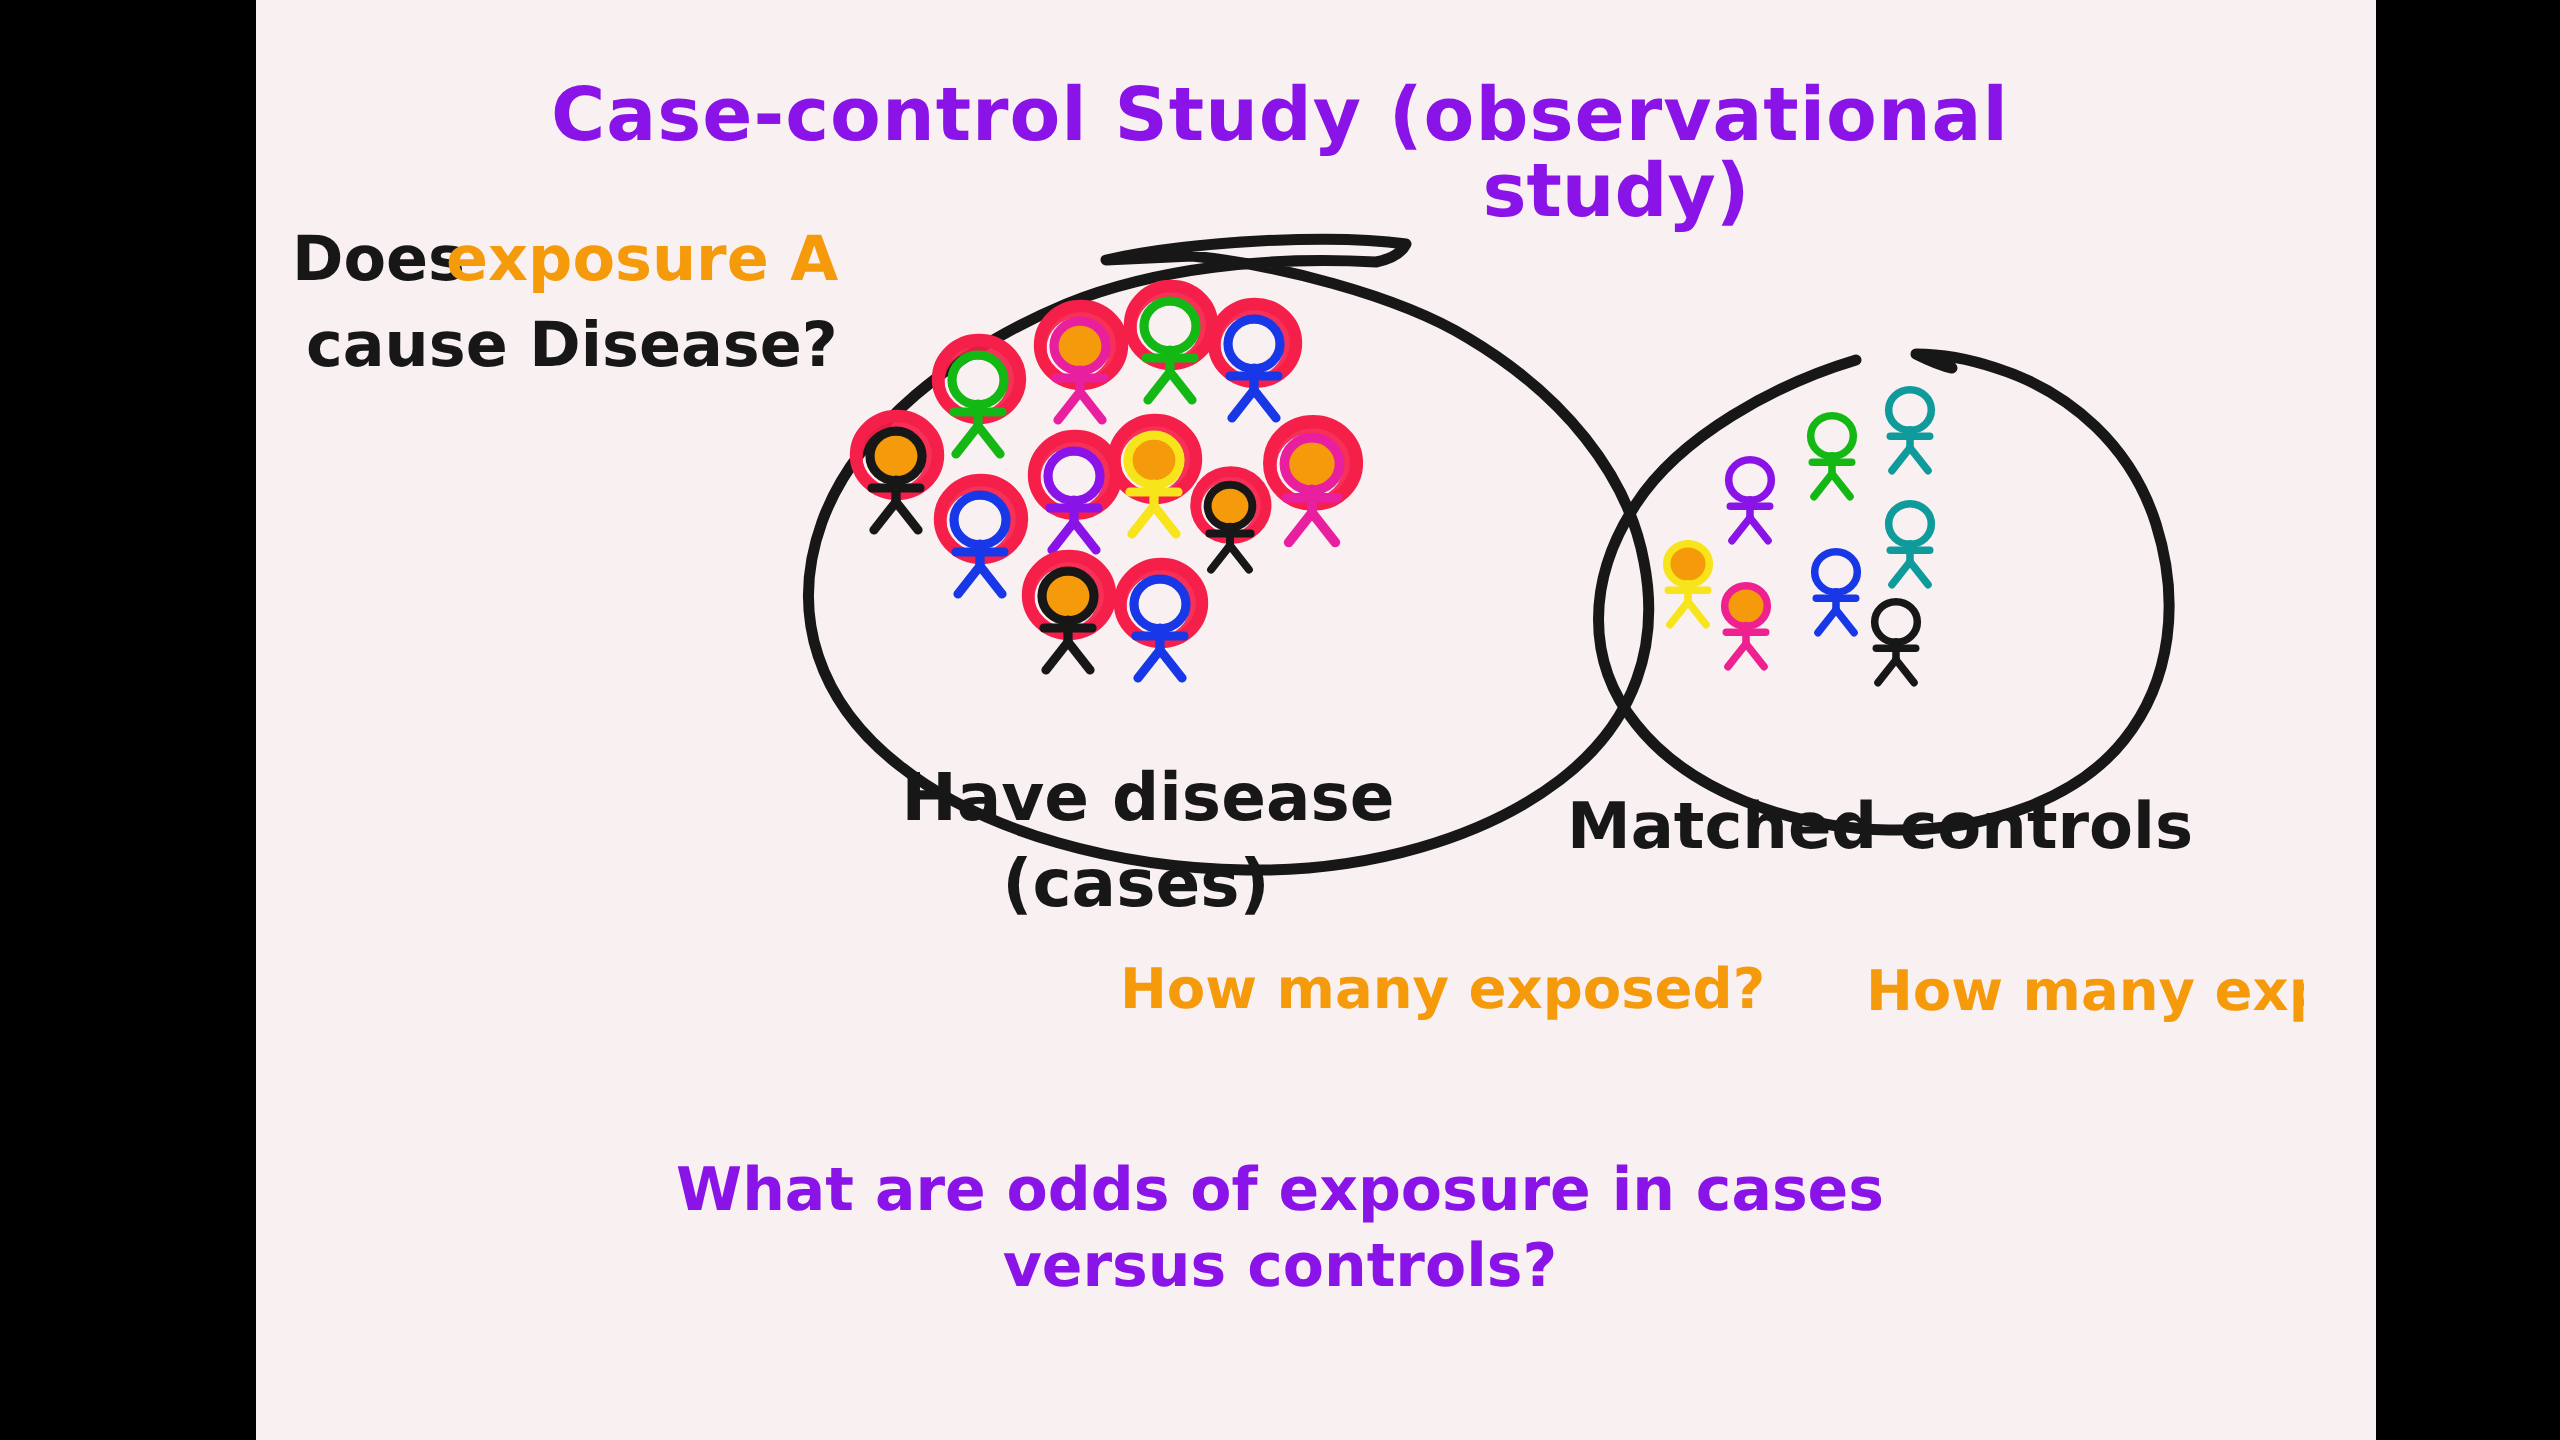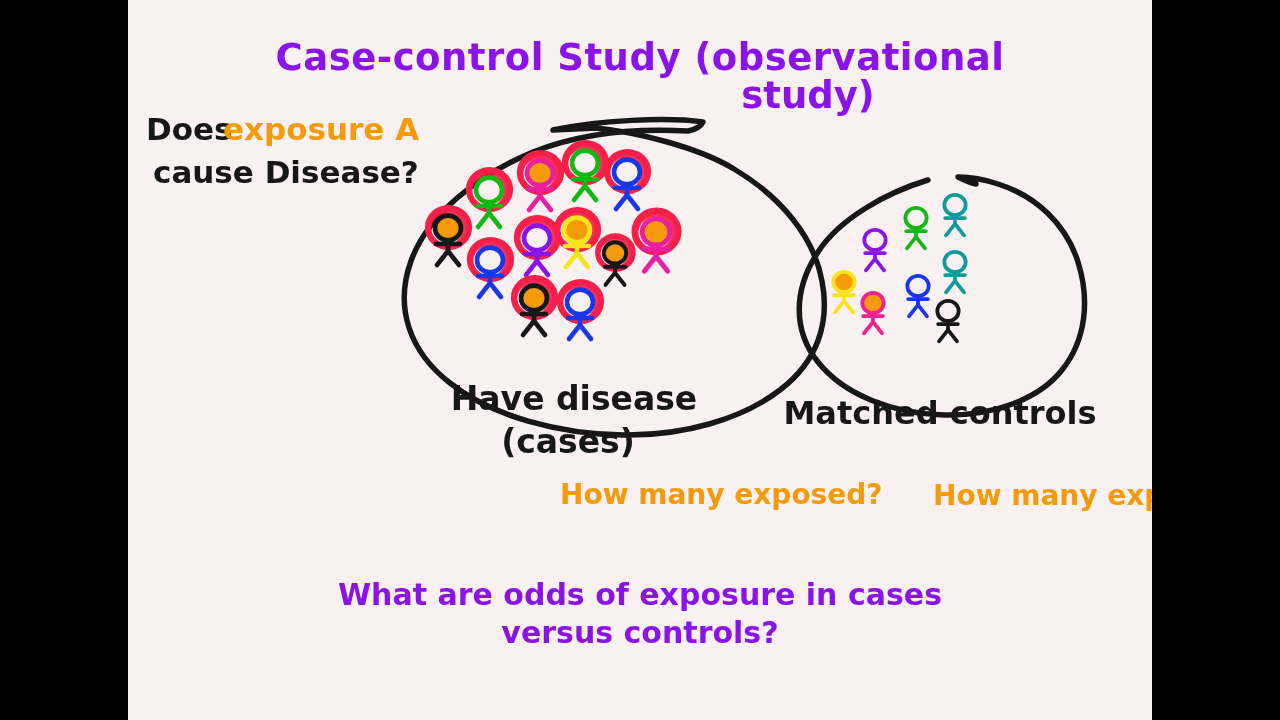--- a/index.html
+++ b/index.html
@@ -21,20 +21,21 @@
     background: #000000;
   }
   #board {
     position: absolute;
     left: 128px;
     top: 0px;
     width: 1024px;
     height: 720px;
     background: #f9f0f1;
     overflow: hidden;
+    padding-left: 36px;
   }
   .letterbox {
     position: absolute;
     top: 0;
     width: 128px;
     height: 720px;
     background: #000000;
   }
   .letterbox.left { left: 0; }
   .letterbox.right { left: 1152px; }

